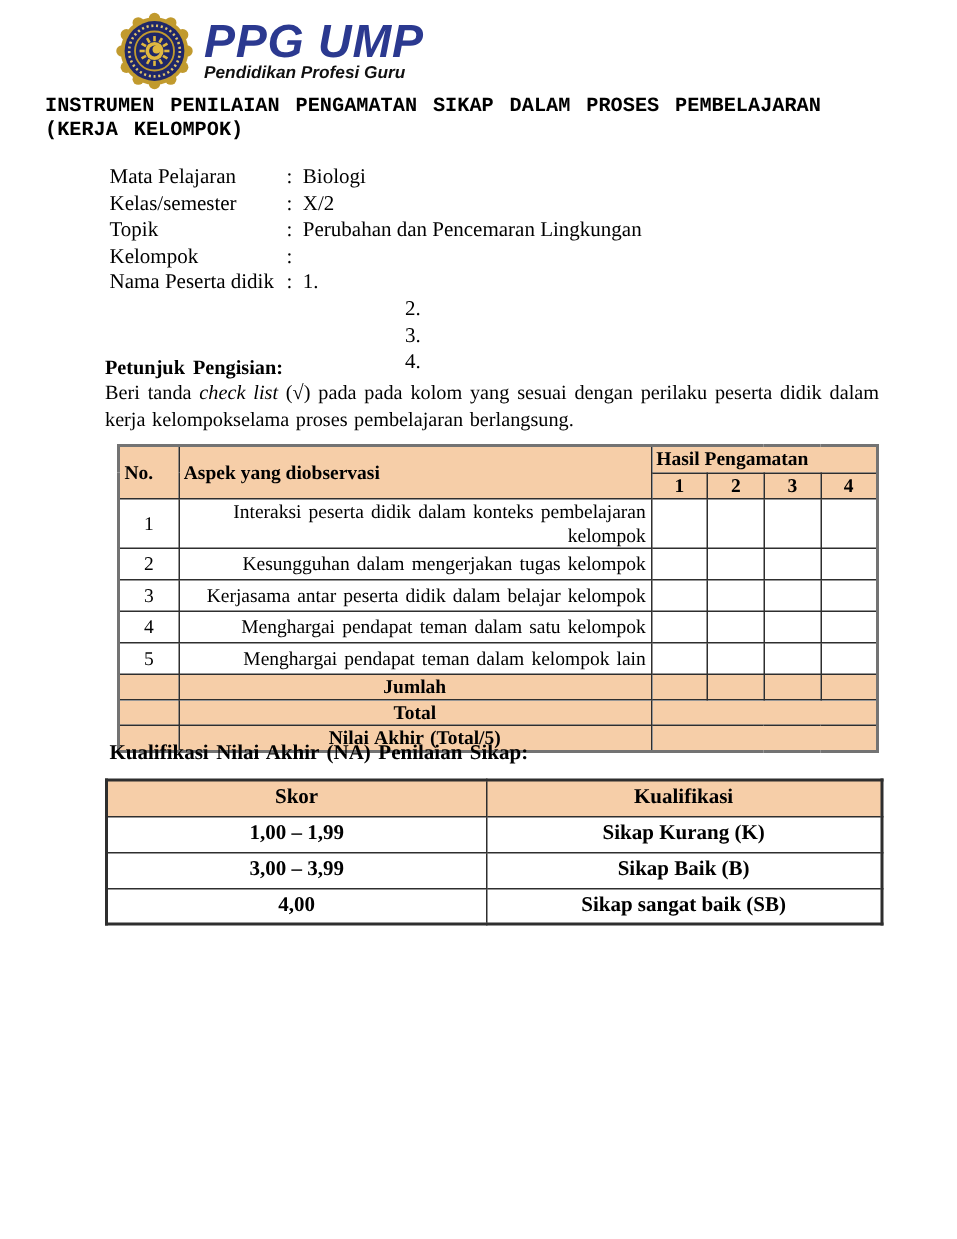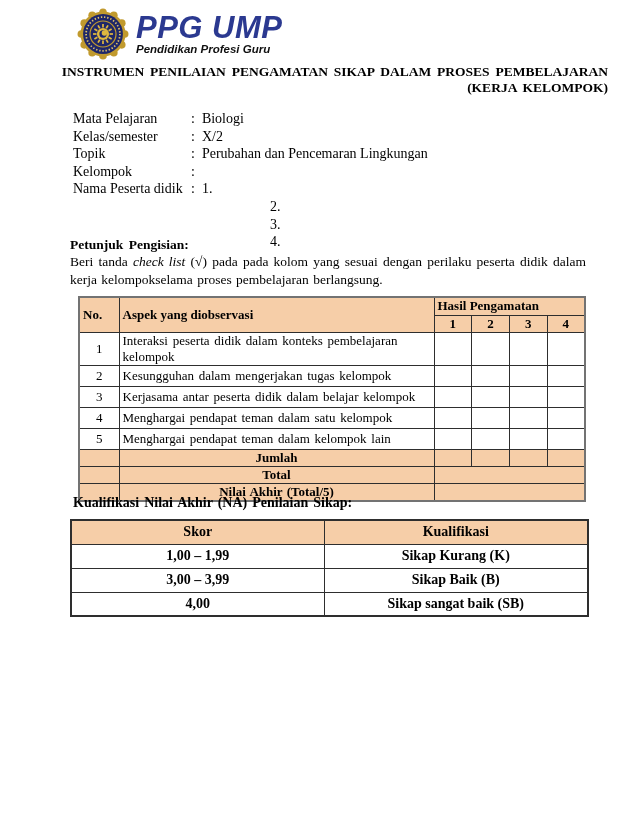--- a/index.html
+++ b/index.html
@@ -8,22 +8,22 @@
 
   
   .logo-row{position:absolute;left:76px;top:8px;display:flex;align-items:center;gap:6px;}
   .seal{width:54px;height:52px;flex:0 0 auto;}
   .brand{font-family:"Liberation Sans",sans-serif;font-weight:bold;font-style:italic;
          font-size:31px;line-height:30px;color:#2B3990;letter-spacing:.5px;}
   .tagline{font-family:"Liberation Sans",sans-serif;font-weight:bold;font-style:italic;
            font-size:11.5px;color:#101010;margin-top:0px;}
 
   
-  .title{position:absolute;top:64px;left:30px;right:30px;text-align:right;
-         font-weight:bold;font-size:13.5px;line-height:15.5px;word-spacing:2.5px;}
+  .title{position:absolute;top:64px;left:30px;right:30px;text-align:left;
+         font-weight:bold;font-size:13.5px;line-height:15.5px;word-spacing:2.5px;font-family:Liberation Mono, monospace;}
 
   
   .meta{position:absolute;left:73px;top:110px;font-weight:normal;font-size:14px;line-height:17.6px;}
   .meta-row{display:flex;white-space:pre;}
   .meta-label{min-width:118px;}
   .meta-value{margin-left:7px;}
   .meta-cont{padding-left:190px;}
 
   
   .instructions{position:absolute;left:70px;top:236px;width:516px;font-size:13.5px;line-height:17.4px;}
@@ -35,21 +35,21 @@
   .obs{position:absolute;left:78px;top:296px;width:506px;font-size:13px;}
   .obs th,.obs td{border:1px solid #2e2e2e;padding:0 3px;overflow:hidden;}
   .obs{border:2px solid #737373;}
   .obs th{background:var(--peach);font-weight:bold;text-align:left;}
   .obs tr.h1{height:18px;} .obs tr.h2{height:15px;}
   .obs tr.data-row{height:21px;}
   .obs tr.summary-row{height:17px;}
   .obs .c-no{text-align:center;}
   .obs th.c-no,.obs th.c-aspect{text-align:left;}
   .obs .c-scale{text-align:center;}
-  .obs td.c-aspect{text-align:left;word-spacing:1.5px;}
+  .obs td.c-aspect{text-align:right;word-spacing:1.5px;}
   .obs td.sum{background:var(--peach);}
   .obs td.c-label{font-weight:bold;text-align:center;word-spacing:1px;}
 
   
   .qual-heading{position:absolute;left:73px;top:495px;font-weight:bold;font-size:14px;word-spacing:1.5px;}
   .qual{position:absolute;left:70px;top:519px;width:517px;font-size:14px;border:2px solid #2e2e2e;}
   .qual th,.qual td{border:1px solid #2e2e2e;font-weight:bold;text-align:center;padding:0;}
   .qual th{background:var(--peach);}
   .qual tr{height:24px;}
 </style>

